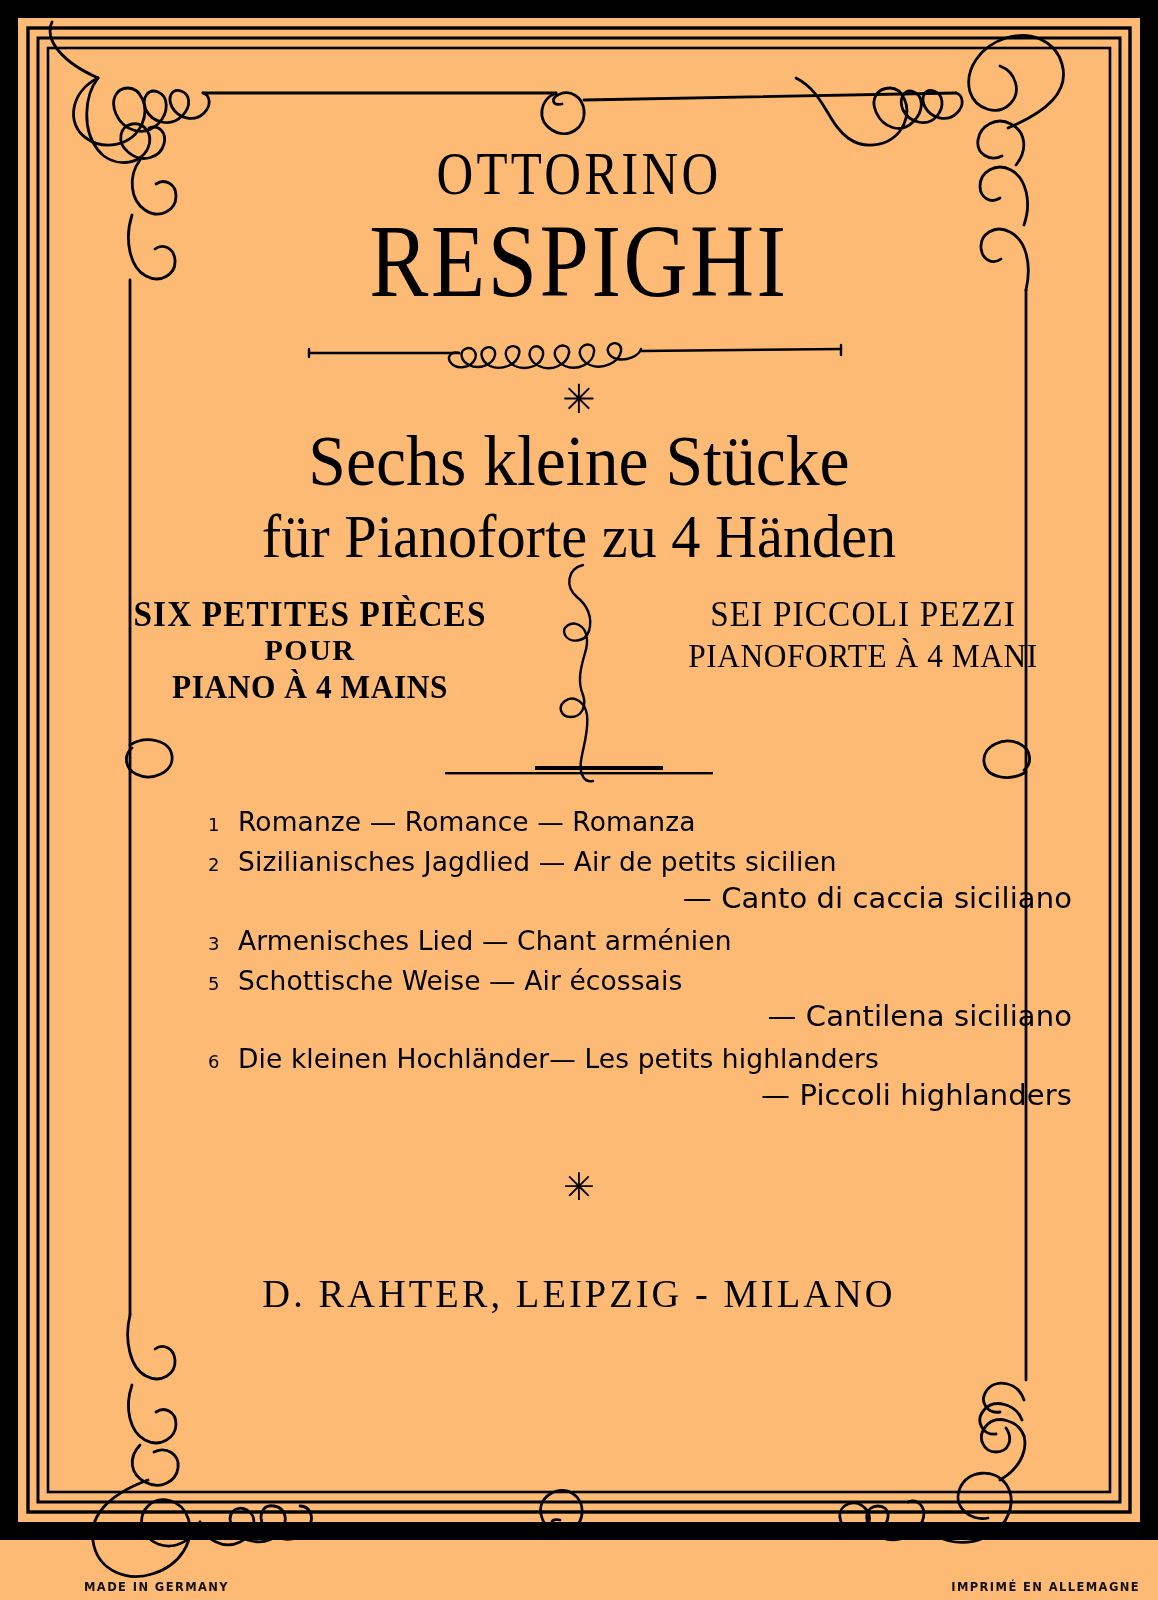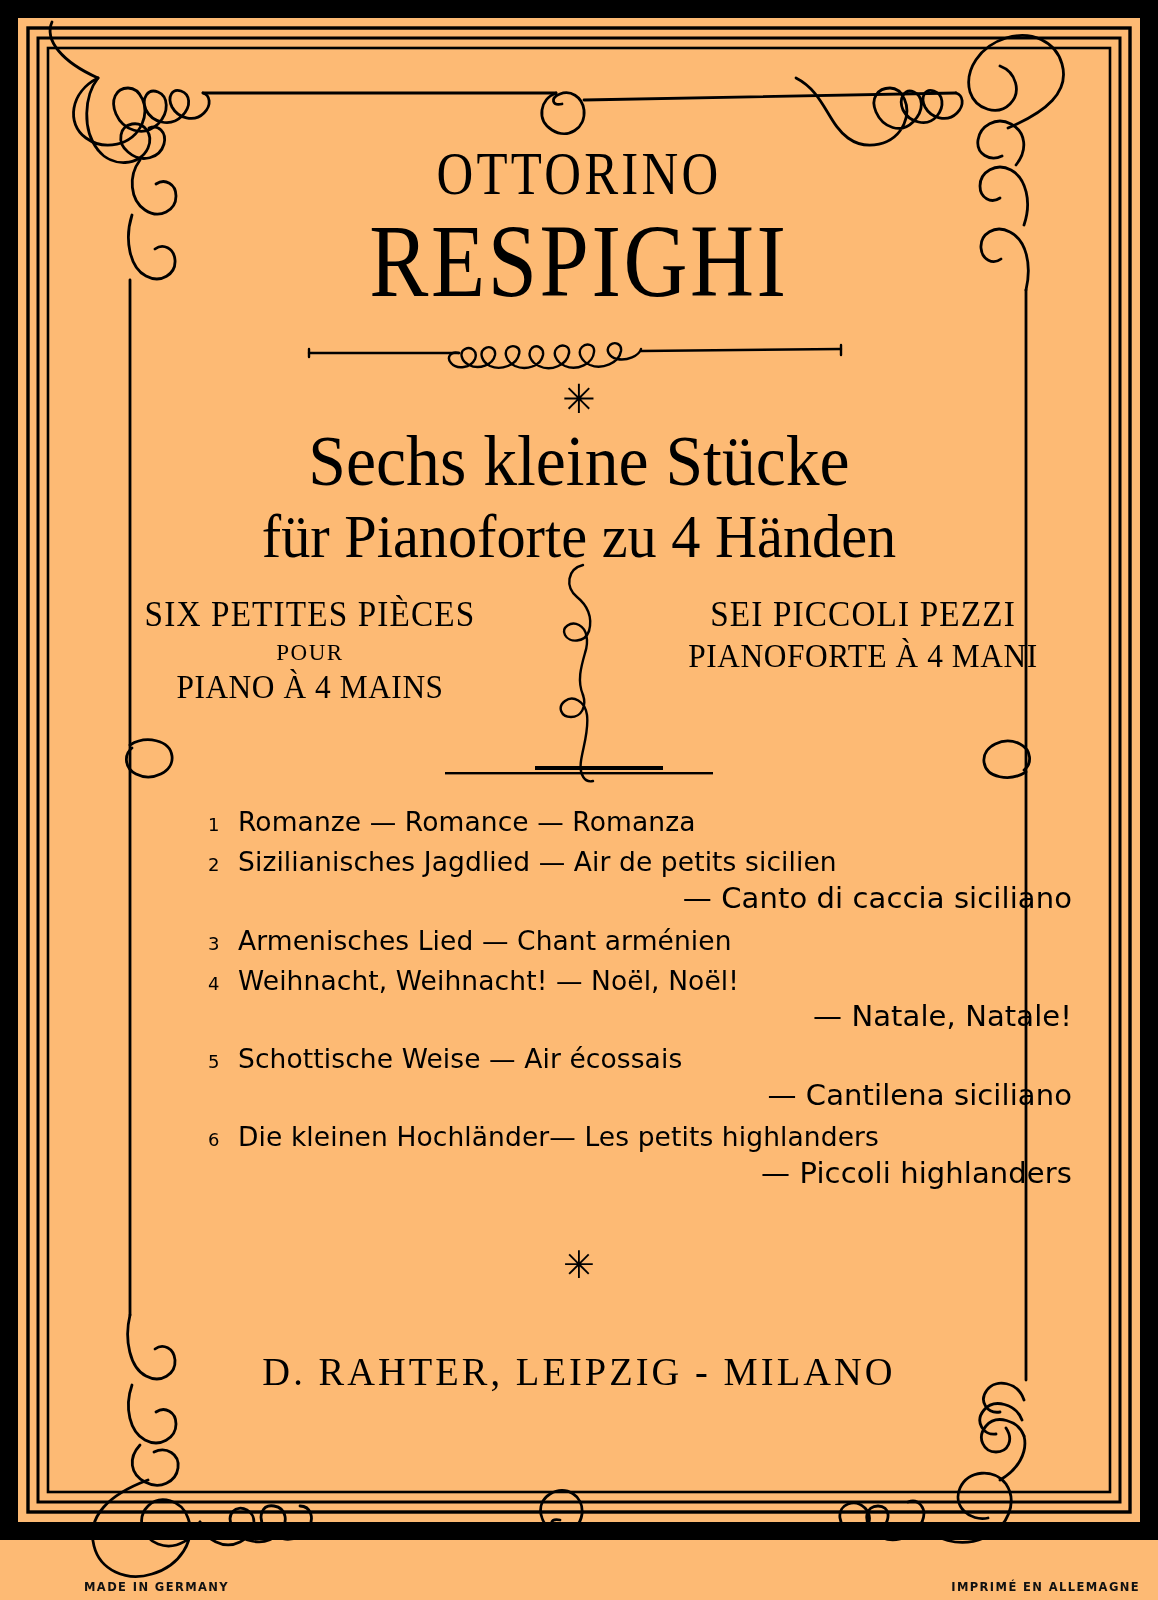--- a/index.html
+++ b/index.html
@@ -99,35 +99,34 @@
     position: relative;
     margin-top: 30px;
     height: 150px;
   }
   .lang-col {
     position: absolute;
     top: 0;
     width: 390px;
     font-family: "Liberation Serif", serif;
   }
-  .lang-col.left  { left: 35px;  text-align: center; }
+  .lang-col.left  { left: 35px;  text-align: center; font-weight: bold; }
   .lang-col.right { right: 20px; text-align: center; }
 
   .lang-l1 {
     font-size: 35px;
     letter-spacing: 1.2px;
     line-height: 1.05;
     white-space: nowrap;
     transform: scaleX(0.95);
   }
   .lang-l2 {
-    font-size: 23px;
+    font-size: 30px;
     letter-spacing: 1.5px;
     line-height: 1.05;
-    margin-top: 7px;
   }
   .lang-l3 {
     font-size: 33px;
     letter-spacing: 0.6px;
     line-height: 1.05;
     margin-top: 5px;
     white-space: nowrap;
     transform: scaleX(0.95);
   }
 
@@ -471,26 +470,20 @@
         </div>
         <div class="toc-line2">— Canto di caccia siciliano</div>
       </div>
 
       <div class="toc-item">
         <div class="toc-line1">
           <span class="toc-num">3</span><span>Armenisches Lied — Chant arménien</span>
         </div>
       </div>
 
-      <div class="toc-item">
-        <div class="toc-line1">
-          <span class="toc-num">4</span><span>Weihnacht, Weihnacht! — Noël, Noël!</span>
-        </div>
-        <div class="toc-line2">— Natale, Natale!</div>
-      </div>
 
       <div class="toc-item">
         <div class="toc-line1">
           <span class="toc-num">5</span><span>Schottische Weise — Air écossais</span>
         </div>
         <div class="toc-line2">— Cantilena siciliano</div>
       </div>
 
       <div class="toc-item">
         <div class="toc-line1">

